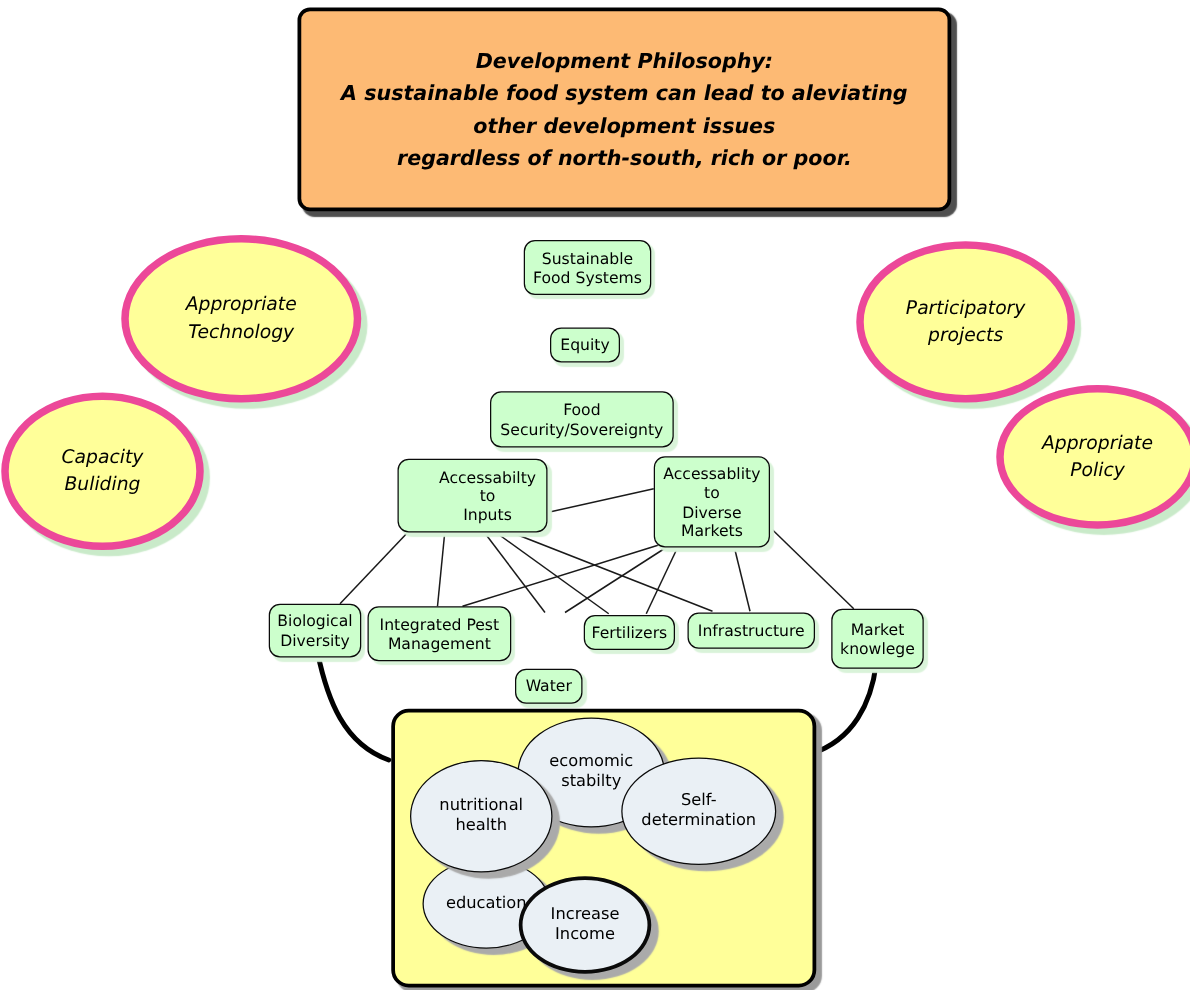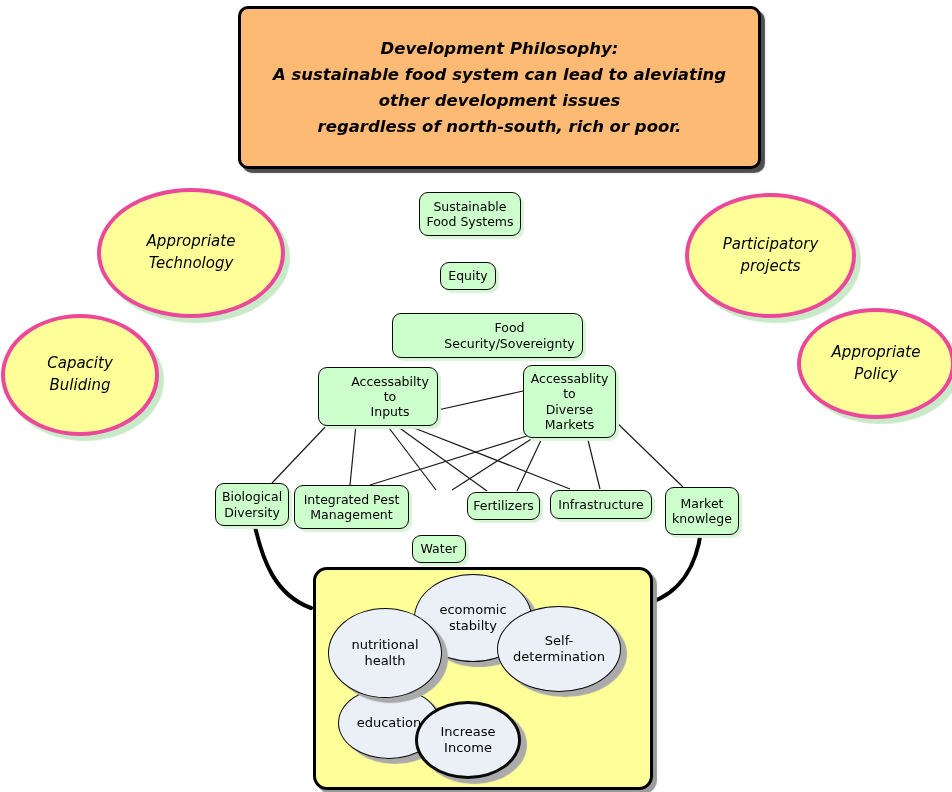--- a/index.html
+++ b/index.html
@@ -26,21 +26,21 @@
     border-radius: 10px;
     box-shadow: 4px 4px 1px #4f4f4f;
     font-weight: bold;
     font-style: italic;
     font-size: 16.5px;
     line-height: 26px;
   }
   
   .ybubble {
     background: #ffff99;
-    border: 4px solid #ec4899;
+    border: 6px solid #ec4899;
     border-radius: 50%;
     box-shadow: 5px 5px 1px #c9eac9;
     font-style: italic;
     font-size: 15px;
     line-height: 1.45;
   }
   
   .gbox {
     background: #ccffcc;
     border: 1.5px solid #0a0a0a;
@@ -103,21 +103,21 @@
   <div class="abs center ybubble" style="left:1px; top:314px; width:150px; height:114px;">Capacity
 Buliding</div>
   <div class="abs center ybubble" style="left:685px; top:193px; width:163px; height:117px;">Participatory
 projects</div>
   <div class="abs center ybubble" style="left:797px; top:308px; width:150px; height:103px;">Appropriate
 Policy</div>
 
   <div class="abs center gbox" style="left:419px; top:192px; width:100px; height:42px;">Sustainable
 Food Systems</div>
   <div class="abs center gbox" style="left:440px; top:262px; width:54px; height:26px;">Equity</div>
-  <div class="abs center gbox" style="left:392px; top:313px; width:145px; height:43px;padding-left:44px;">Food
+  <div class="abs center gbox" style="left:392px; top:313px; width:145px; height:43px;">Food
 Security/Sovereignty</div>
   <div class="abs center gbox" style="left:318px; top:367px; width:94px; height:57px;padding-left:24px;">Accessabilty
 to
 Inputs</div>
   <div class="abs center gbox" style="left:523px; top:365px; width:91px; height:71px;">Accessablity
 to
 Diverse
 Markets</div>
 
   <div class="abs center gbox" style="left:215px; top:483px; width:72px; height:41px;">Biological

